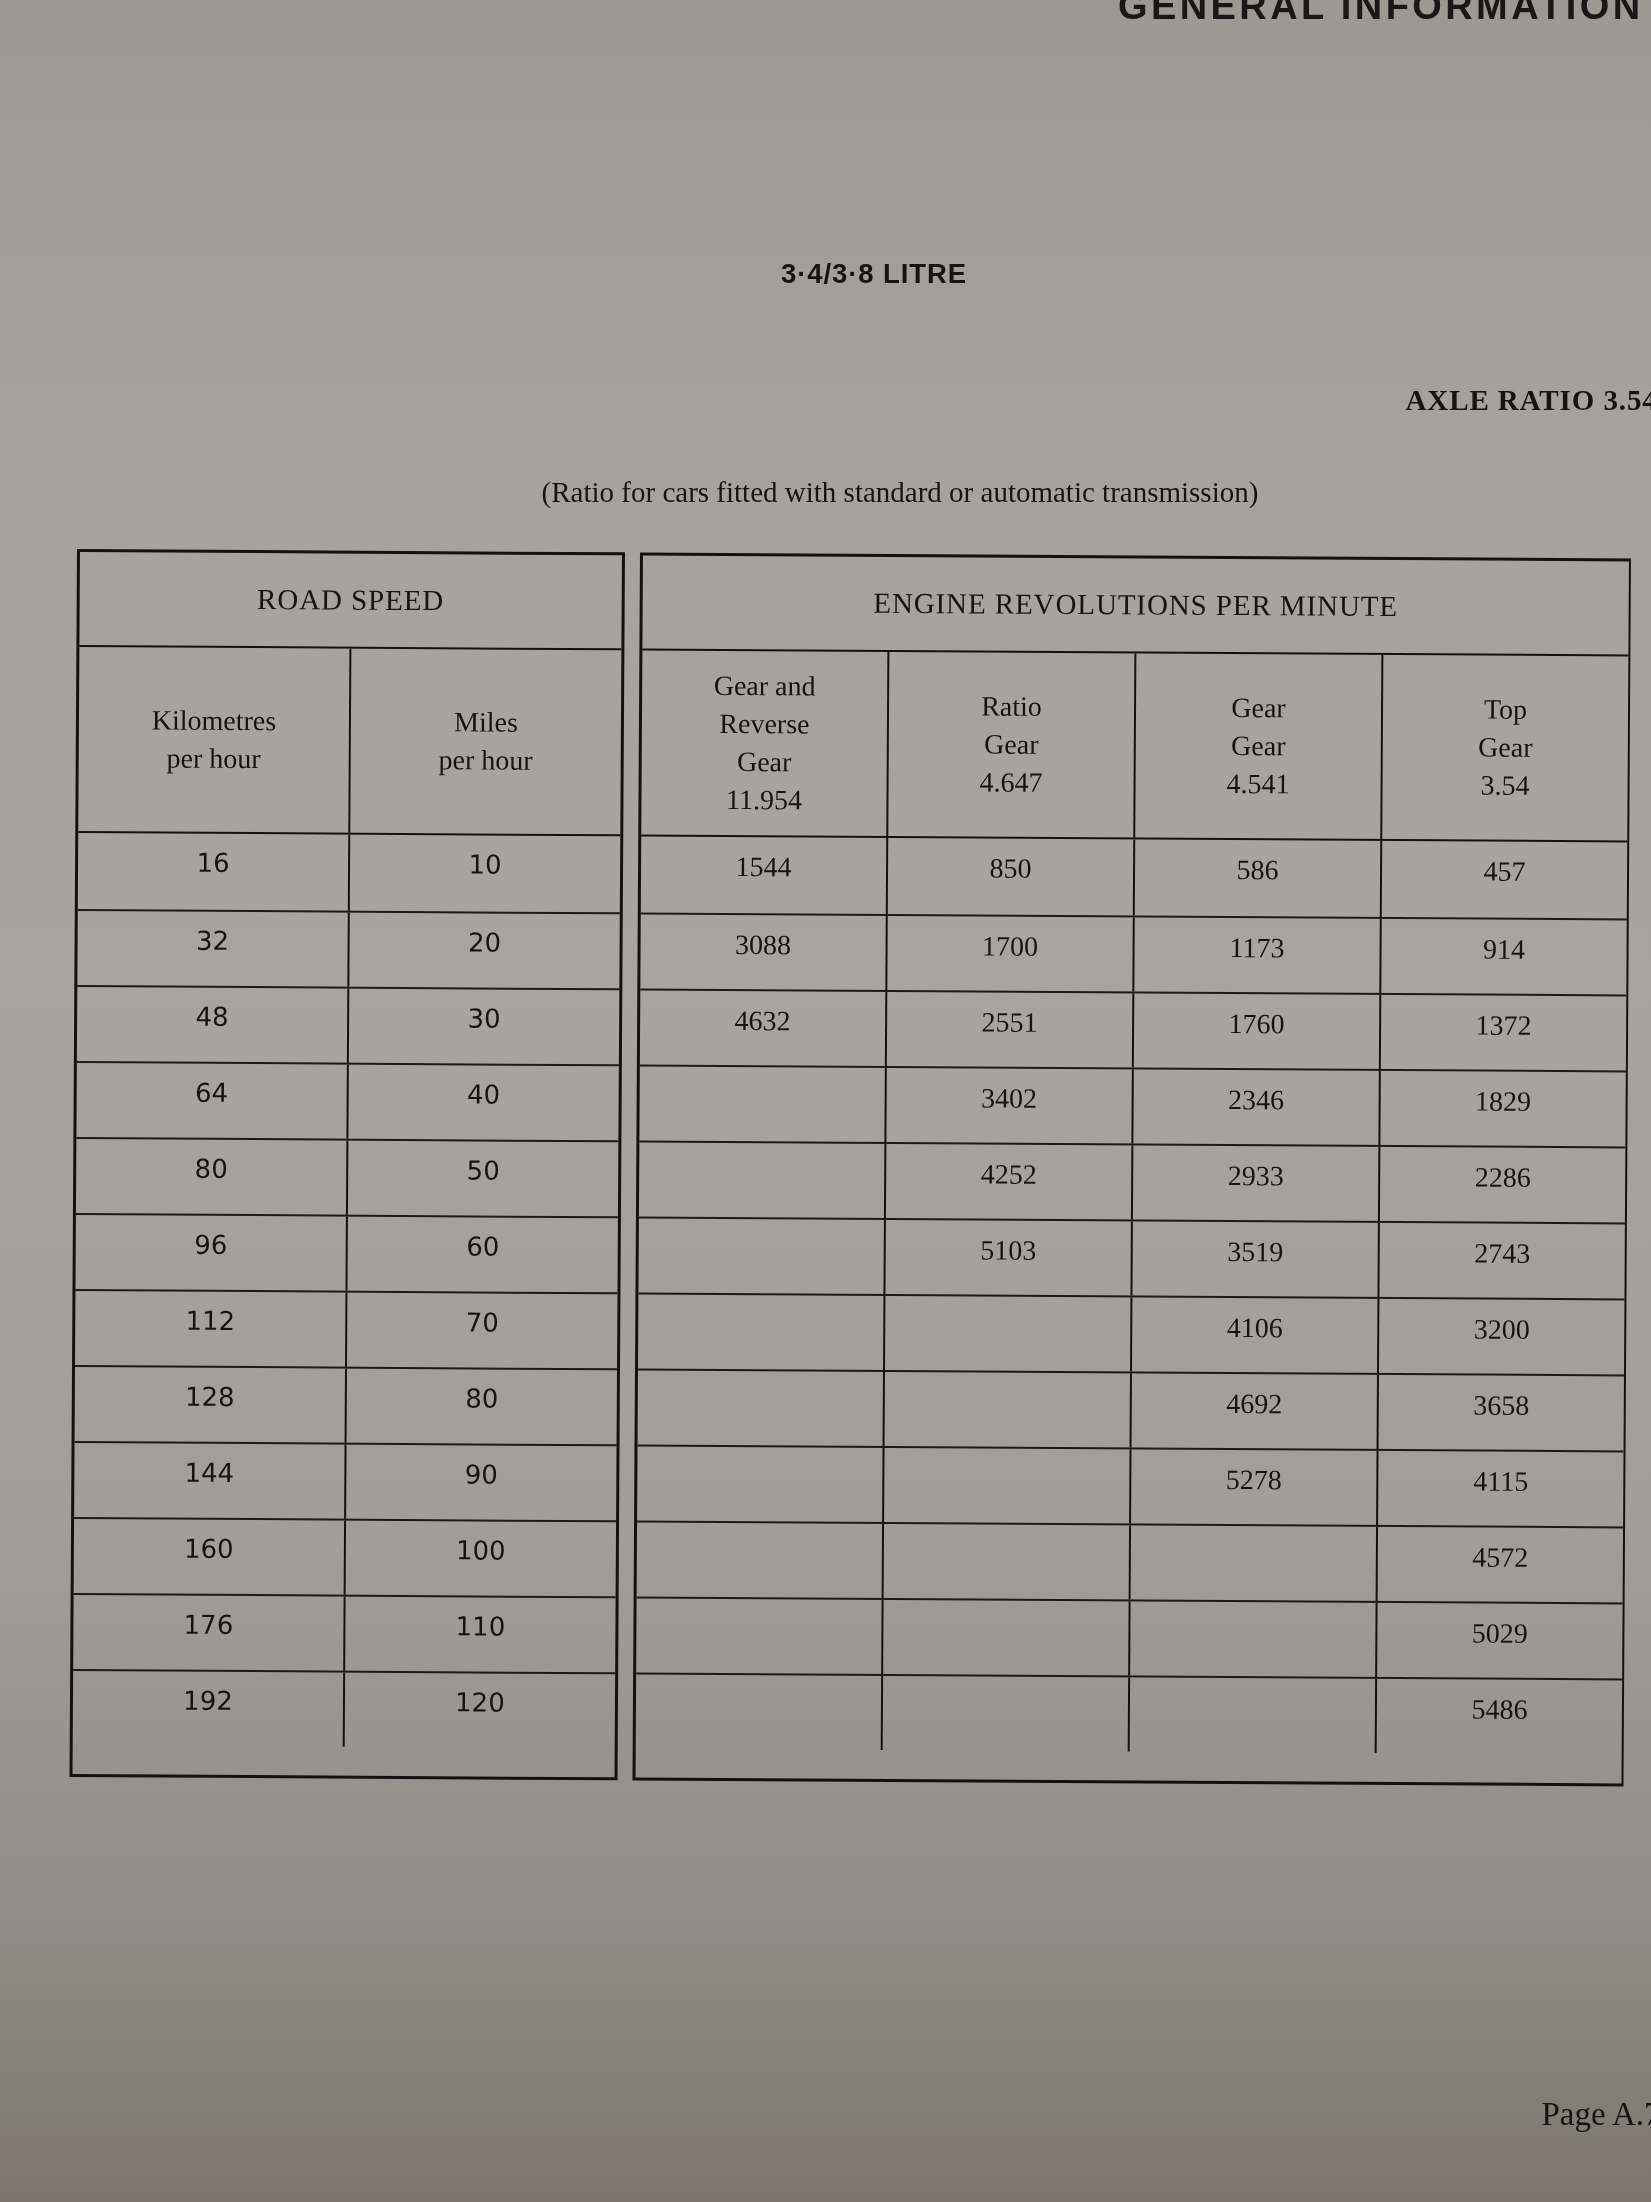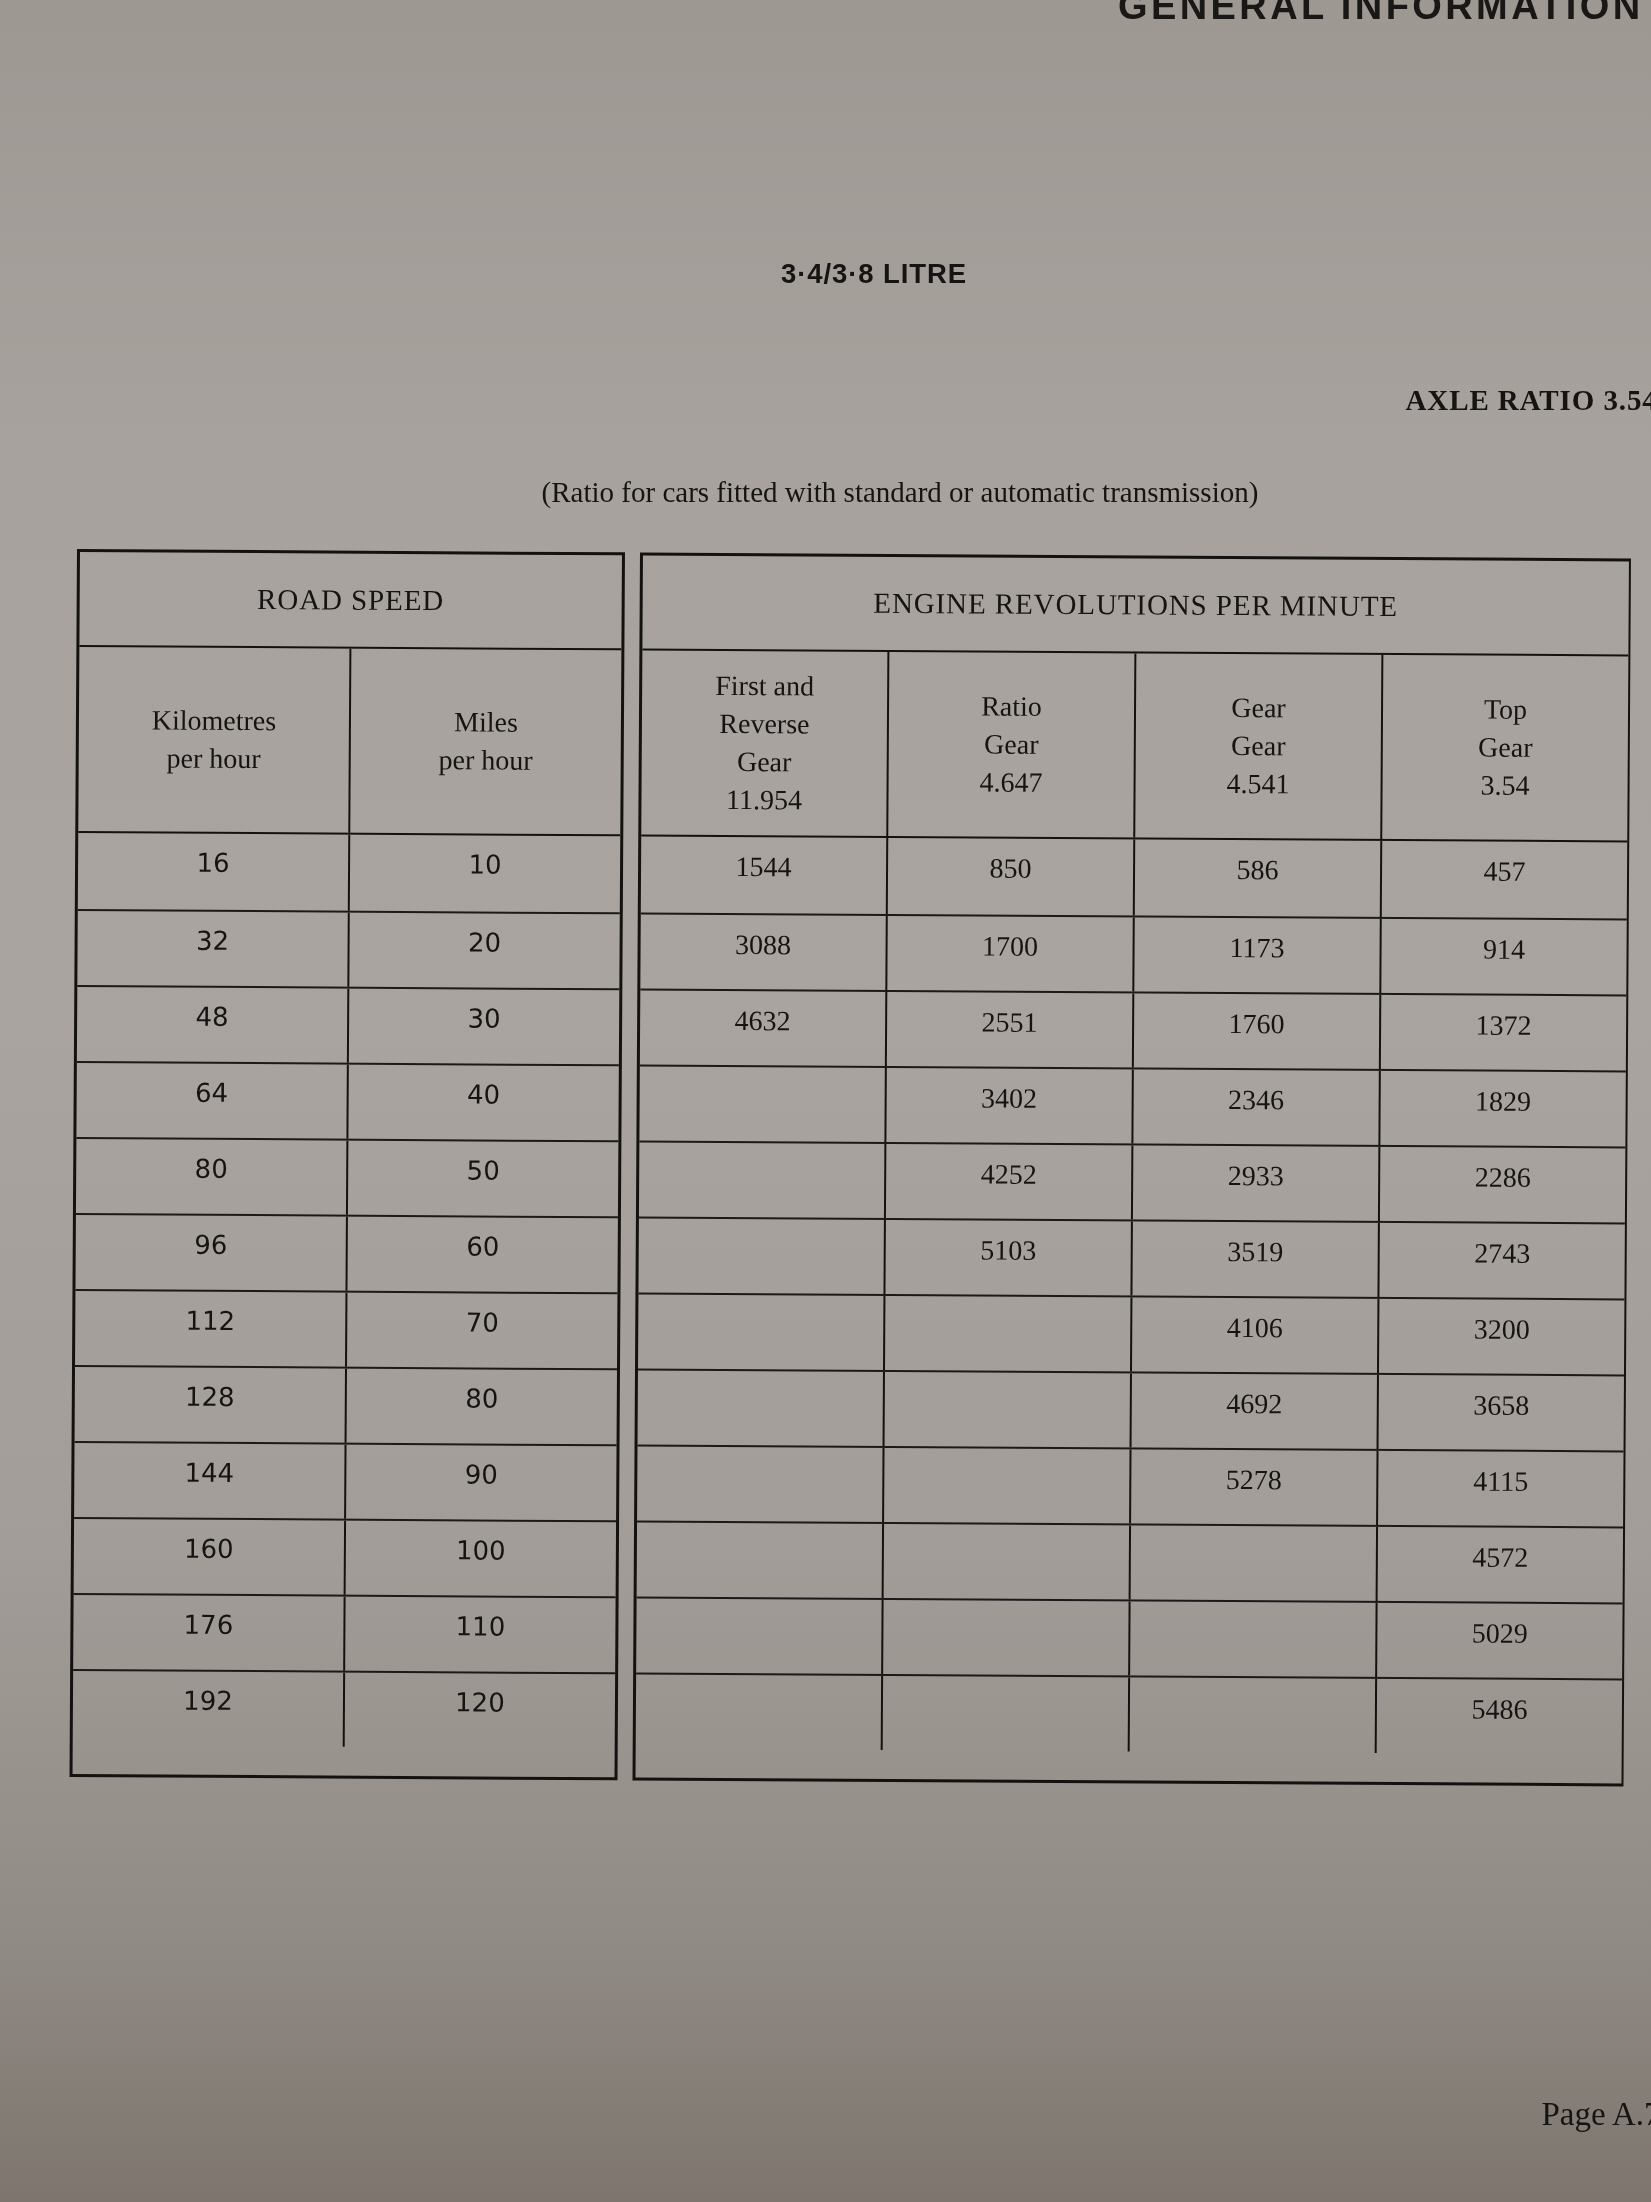--- a/index.html
+++ b/index.html
@@ -221,21 +221,21 @@
           <div class="cell sans">192</div>
           <div class="cell sans">120</div>
         </div>
       </div>
   </div>
 
   <div class="side right">
     <div class="group-header">ENGINE REVOLUTIONS PER MINUTE</div>
     <div class="col-headers">
       <div class="col-head">
-        <span>First and</span>
+        <span>Gear and</span>
         <span>Reverse</span>
         <span>Gear</span>
         <span>11.954</span>
       </div>
       <div class="col-head">
         <span>Ratio</span>
         <span>Gear</span>
         <span>4.647</span>
       </div>
       <div class="col-head">

